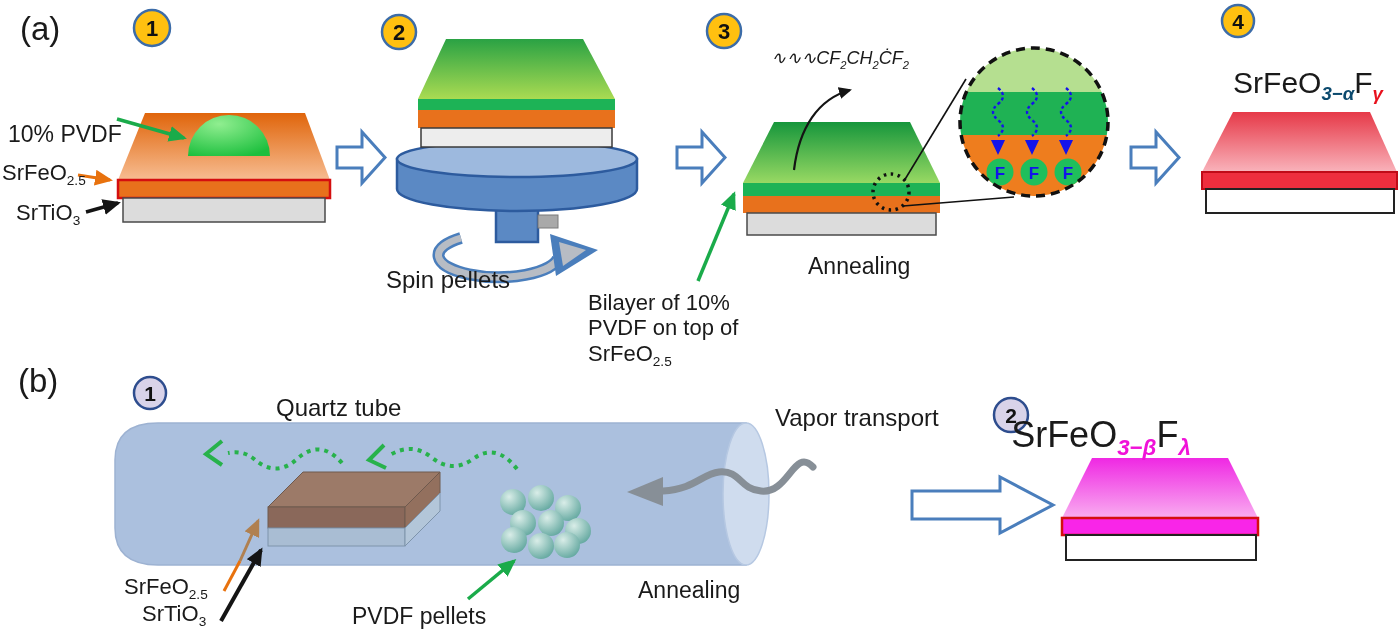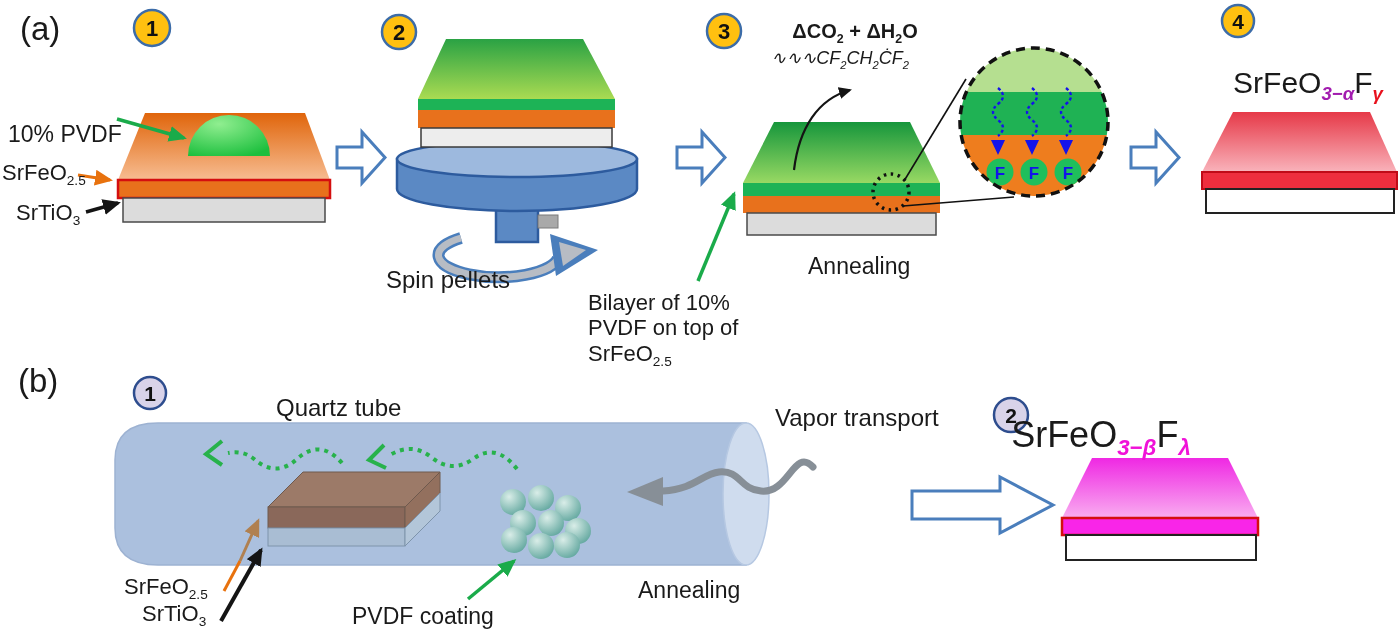--- a/index.html
+++ b/index.html
@@ -199,34 +199,33 @@
     <circle cx="1011" cy="415" r="17" fill="#d9d3e9" stroke="#2e4d8e" stroke-width="2.5"></circle>
     <text x="1011" y="423" text-anchor="middle" font-size="21" font-weight="bold" fill="#111">2</text>
   </g>
 </svg>
 
 <div class="lbl panel-label" style="left:20px;top:10px;">(a)</div>
 <div class="lbl" style="left:8px;top:100px;font-size:23px;margin-top:21px;">10% PVDF</div>
 <div class="lbl" style="left:2px;top:160px;font-size:22px;"><span>SrFeO</span><sub>2.5</sub></div>
 <div class="lbl" style="left:16px;top:200px;font-size:22px;"><span>SrTiO</span><sub>3</sub></div>
 <div class="lbl" style="left:386px;top:266px;font-size:24px;">Spin pellets</div>
-<div class="lbl ctr" style="left:745px;top:20px;width:220px;font-size:20px;font-weight:bold;"><span>ΔCO</span><sub>2</sub><span> + ΔH</span><sub>2</sub><span>O</span></div>
 <div class="lbl ctr" style="left:730px;top:48px;width:220px;font-size:18px;font-style:italic;"><span>∿∿∿</span><span>CF</span><sub>2</sub><span>CH</span><sub>2</sub><span>Ċ</span><span>F</span><sub>2</sub></div>
 <div class="lbl" style="left:808px;top:253px;font-size:23px;">Annealing</div>
 <div class="lbl" style="left:588px;top:290px;font-size:22px;">
   <div>Bilayer of 10%</div>
   <div>PVDF on top of</div>
   <div><span>SrFeO</span><sub>2.5</sub></div>
 </div>
-<div class="lbl ctr" style="left:1208px;top:66px;width:200px;font-size:30px;"><span>SrFeO</span><sub style="color: #a21caf; font-weight: bold; font-style: italic; text-align: center;">3−α</sub><span>F</span><sub style="color: rgb(232, 17, 29); font-weight: bold; font-style: italic;">γ</sub></div>
+<div class="lbl ctr" style="left:1208px;top:66px;width:200px;font-size:30px;"><span>SrFeO</span><sub style="color: #0c4a6e; font-weight: bold; font-style: italic; text-align: center;">3−α</sub><span>F</span><sub style="color: rgb(232, 17, 29); font-weight: bold; font-style: italic;">γ</sub></div>
 
 <div class="lbl panel-label" style="left:18px;top:362px;">(b)</div>
 <div class="lbl" style="left:276px;top:394px;font-size:24px;">Quartz tube</div>
 <div class="lbl" style="left:775px;top:404px;font-size:24px;">
   <div>Vapor transport</div>
 </div>
 <div class="lbl" style="left:638px;top:577px;font-size:23px;">Annealing</div>
-<div class="lbl" style="left:352px;top:603px;font-size:23px;">PVDF coating</div>
+<div class="lbl" style="left:352px;top:603px;font-size:23px;">PVDF pellets</div>
 <div class="lbl" style="left:124px;top:574px;font-size:22px;"><span>SrFeO</span><sub>2.5</sub></div>
 <div class="lbl" style="left:142px;top:601px;font-size:22px;"><span>SrTiO</span><sub>3</sub></div>
 <div class="lbl ctr" style="left:996px;top:414px;width:210px;font-size:36px;"><span>SrFeO</span><sub style="color: rgb(240, 18, 216); font-weight: bold; font-style: italic;">3−β</sub><span>F</span><sub style="color: rgb(240, 18, 216); font-weight: bold; font-style: italic;">λ</sub></div>
 
 </div>
 
 </body></html>

